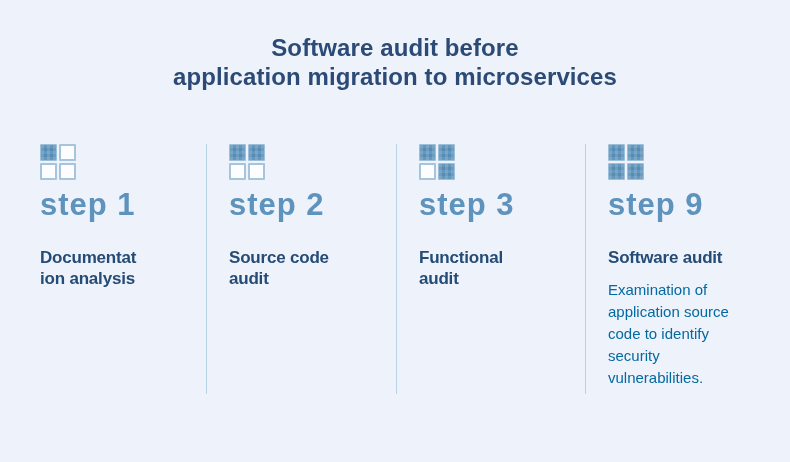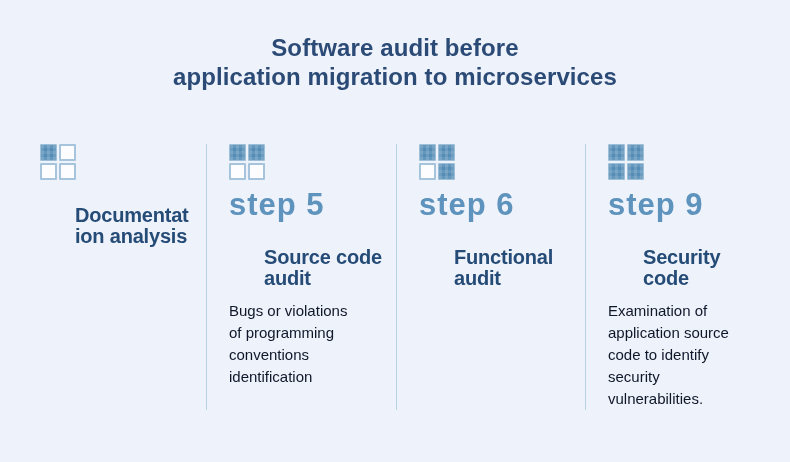--- a/index.html
+++ b/index.html
@@ -67,33 +67,32 @@
   .step-label {
     margin-top: 8px;
     font-size: 31px;
     font-weight: 700;
     line-height: 34px;
     color: #5e93bd;
     letter-spacing: 1px;
   }
   .step-heading {
     margin-top: 25px;
-    font-size: 20px;
+    font-size: 17px;
     font-weight: 700;
     line-height: 21px;
     color: #254b77;
     white-space: pre-line;
     letter-spacing: -0.2px;
-    margin-left: 35px;
   }
   .step-desc {
     margin-top: 11px;
     font-size: 15px;
     line-height: 22px;
-    color: #0f172a;
+    color: #0369a1;
     white-space: pre-line;
   }
   .logo {
     position: absolute;
     right: 24px;
     bottom: 20px;
     font-size: 20px;
     font-weight: 700;
     color: #272c45;
     letter-spacing: 0.2px;
@@ -110,61 +109,58 @@
 
   <div class="steps-row">
 
     <div class="step-col">
       <div class="grid-icon">
         <span class="cell" data-state="filled"></span>
         <span class="cell" data-state="empty"></span>
         <span class="cell" data-state="empty"></span>
         <span class="cell" data-state="empty"></span>
       </div>
+      <div class="step-label">step 1</div>
       <div class="step-heading">Documentat
 ion analysis</div>
     </div>
 
     <div class="step-col divided">
       <div class="grid-icon">
         <span class="cell" data-state="filled"></span>
         <span class="cell" data-state="filled"></span>
         <span class="cell" data-state="empty"></span>
         <span class="cell" data-state="empty"></span>
       </div>
-      <div class="step-label">step 5</div>
+      <div class="step-label">step 2</div>
       <div class="step-heading">Source code
 audit</div>
-      <div class="step-desc">Bugs or violations
-of programming
-conventions
-identification</div>
     </div>
 
     <div class="step-col divided">
       <div class="grid-icon">
         <span class="cell" data-state="filled"></span>
         <span class="cell" data-state="filled"></span>
         <span class="cell" data-state="empty"></span>
         <span class="cell" data-state="filled"></span>
       </div>
-      <div class="step-label">step 6</div>
+      <div class="step-label">step 3</div>
       <div class="step-heading">Functional
 audit</div>
     </div>
 
     <div class="step-col divided">
       <div class="grid-icon">
         <span class="cell" data-state="filled"></span>
         <span class="cell" data-state="filled"></span>
         <span class="cell" data-state="filled"></span>
         <span class="cell" data-state="filled"></span>
       </div>
       <div class="step-label">step 9</div>
-      <div class="step-heading">Security code</div>
+      <div class="step-heading">Software audit</div>
       <div class="step-desc">Examination of
 application source
 code to identify
 security
 vulnerabilities.</div>
     </div>
 
   </div>
 
 

